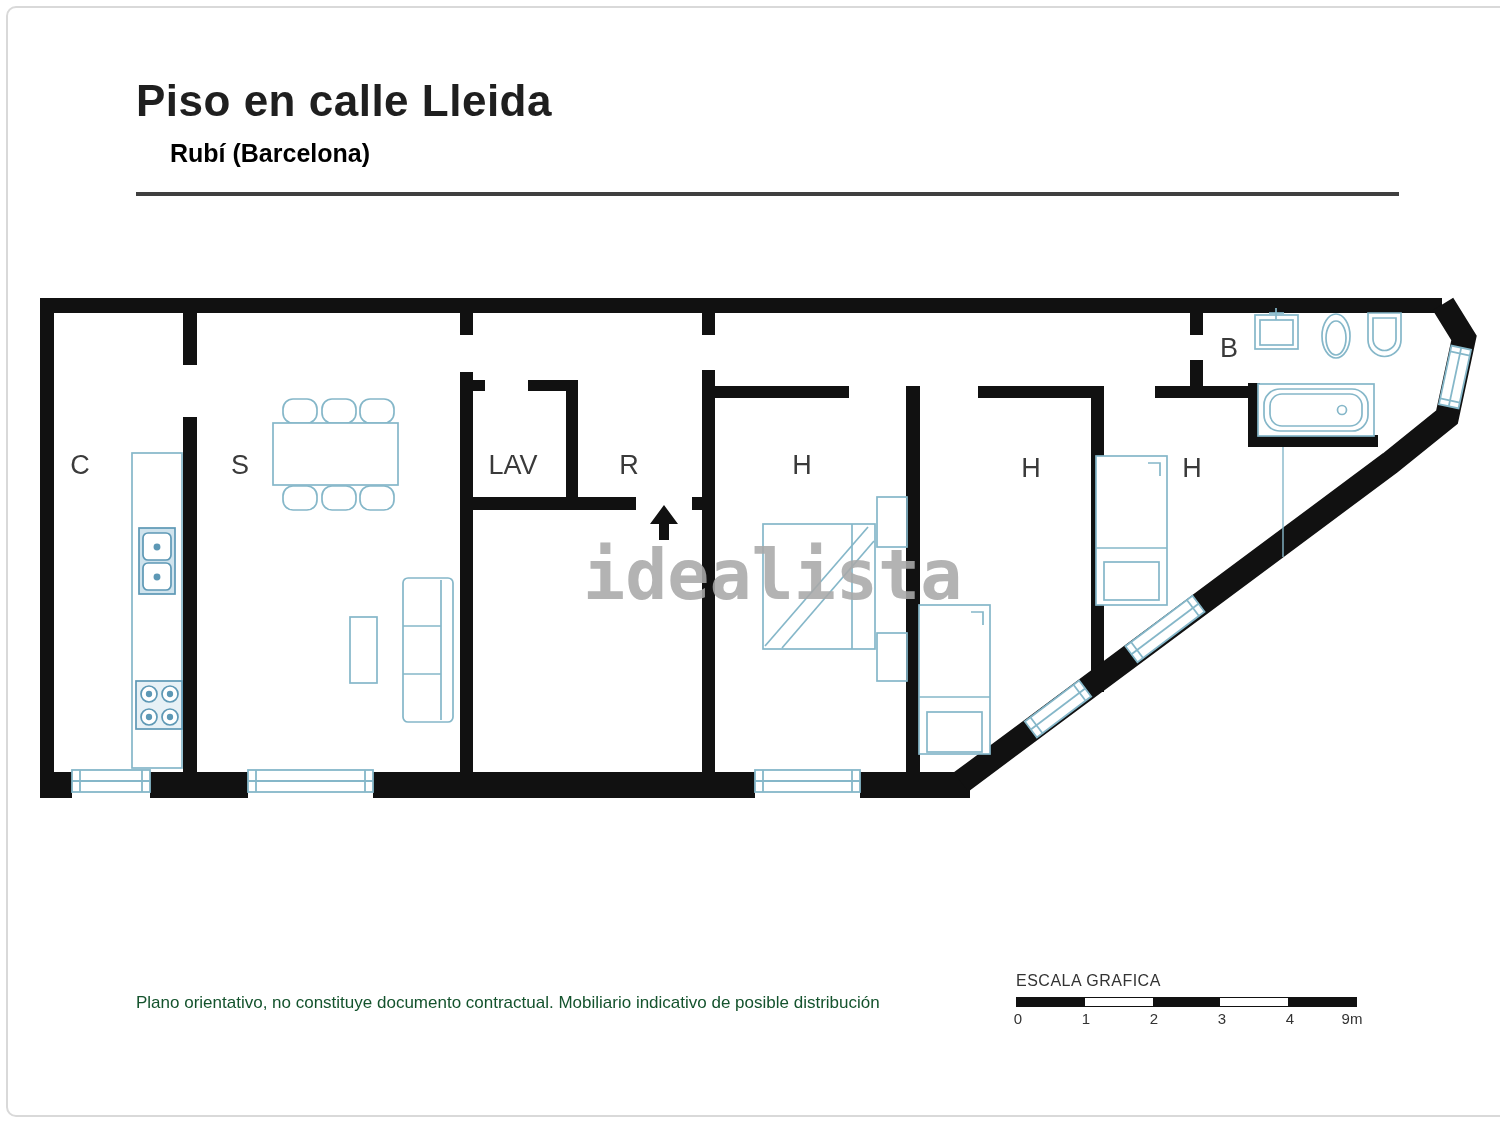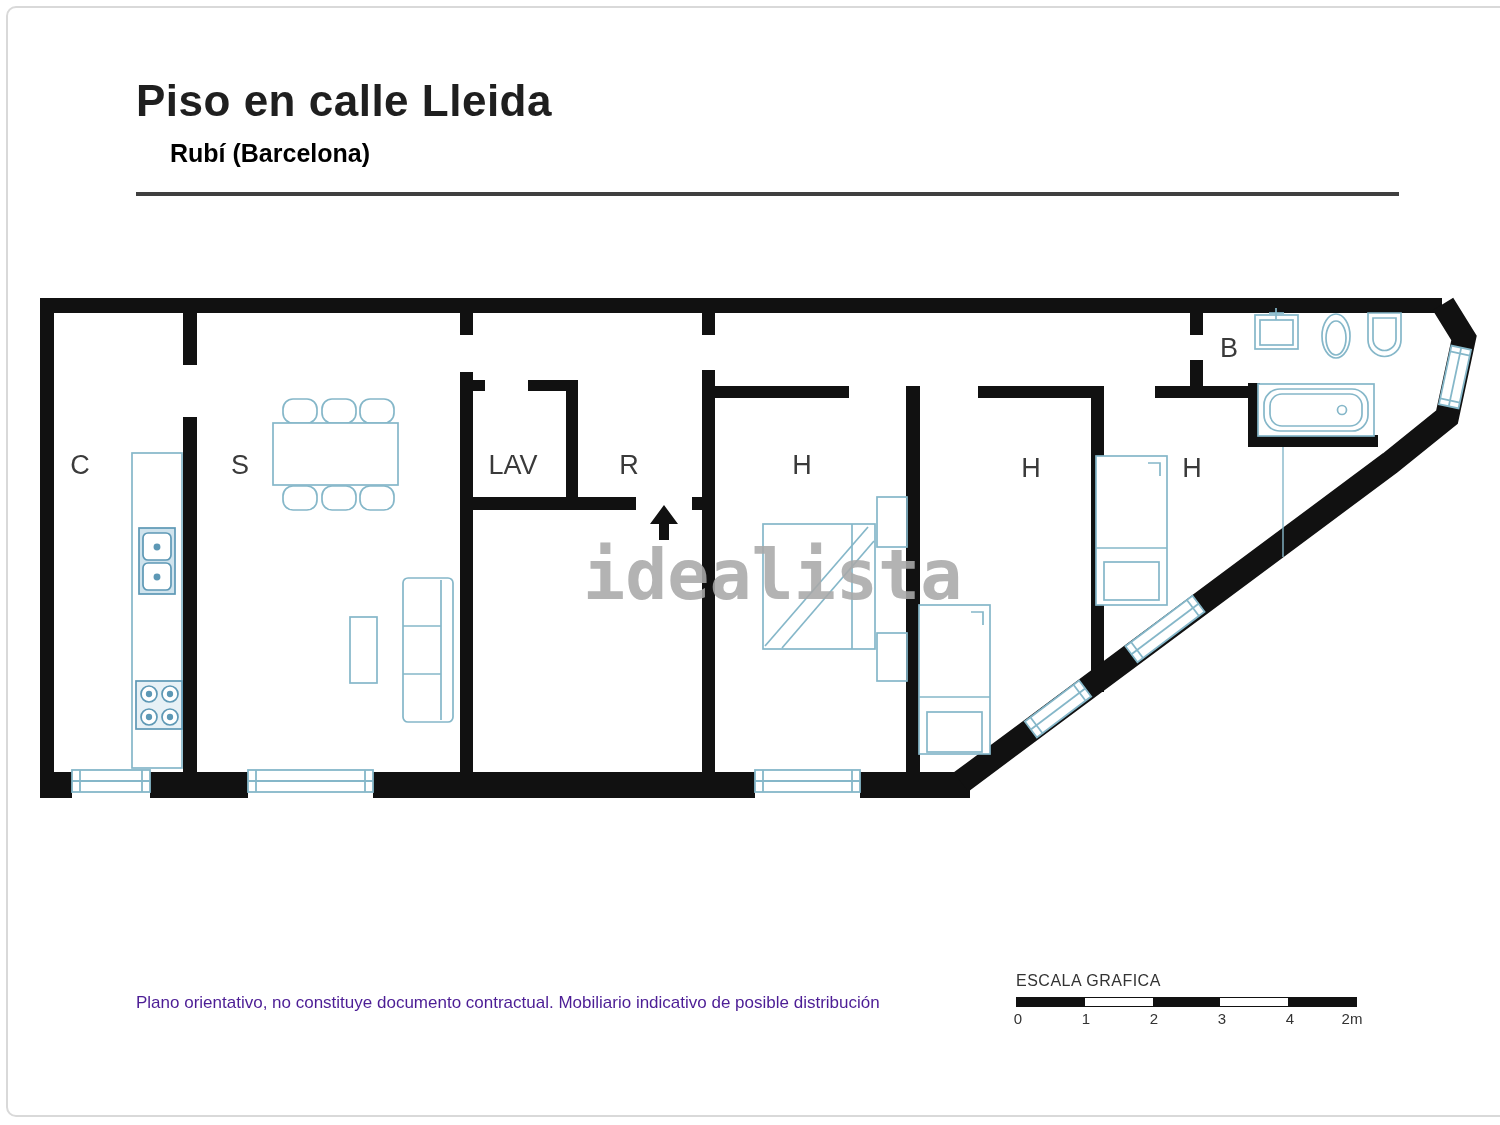--- a/index.html
+++ b/index.html
@@ -2,21 +2,21 @@
 <html><head>
 <meta charset="utf-8">
 <style>
   html,body{margin:0;padding:0;background:#fff;}
   .canvas{position:relative;width:1500px;height:1123px;background:#ffffff;overflow:hidden;
           font-family:"Liberation Sans",sans-serif;padding-left:47px;}
   .frame{position:absolute;inset:6px;border:2px solid #d9d9d9;border-radius:10px;pointer-events:none;}
   .title{position:absolute;left:136px;top:76px;font-size:44px;font-weight:bold;color:#1f1f1f;letter-spacing:.5px;}
   .subtitle{position:absolute;left:136px;top:139px;font-size:25px;font-weight:bold;color:#000000;margin-left:34px;}
   .rule{position:absolute;left:136px;top:192px;width:1263px;height:4px;background:#3f3f3f;}
-  .disclaimer{position:absolute;left:136px;top:993px;font-size:17px;color:#4c1d95;}
+  .disclaimer{position:absolute;left:136px;top:993px;font-size:17px;color:#14532d;}
   .scalebar{position:absolute;left:1016px;top:972px;width:341px;}
   .scalebar .sb-title{width:100%;text-align:left;font-size:16px;color:#333;letter-spacing:.5px;}
   .sb-bar{margin-top:7px;height:8px;border:1.5px solid #111;display:flex;}
   .sb-seg{flex:1 1 0;}
   .sb-seg.dark{background:#111;}
   .sb-seg.light{background:#fff;}
   .sb-labels{position:relative;height:20px;margin-top:3px;font-size:15px;color:#333;}
   .sb-labels span{position:absolute;transform:translateX(-50%);}
   svg text{font-family:"Liberation Sans",sans-serif;}
   .roomlabel{font-size:27px;fill:#3a3a3a;}
@@ -218,16 +218,16 @@
       <div class="sb-seg dark"></div>
       <div class="sb-seg light"></div>
       <div class="sb-seg dark"></div>
     </div>
     <div class="sb-labels">
       <span style="left:2px">0</span>
       <span style="left:70px">1</span>
       <span style="left:138px">2</span>
       <span style="left:206px">3</span>
       <span style="left:274px">4</span>
-      <span style="left:336px">2m</span>
+      <span style="left:336px">9m</span>
     </div>
   </div>
 </div>
 
 </body></html>

